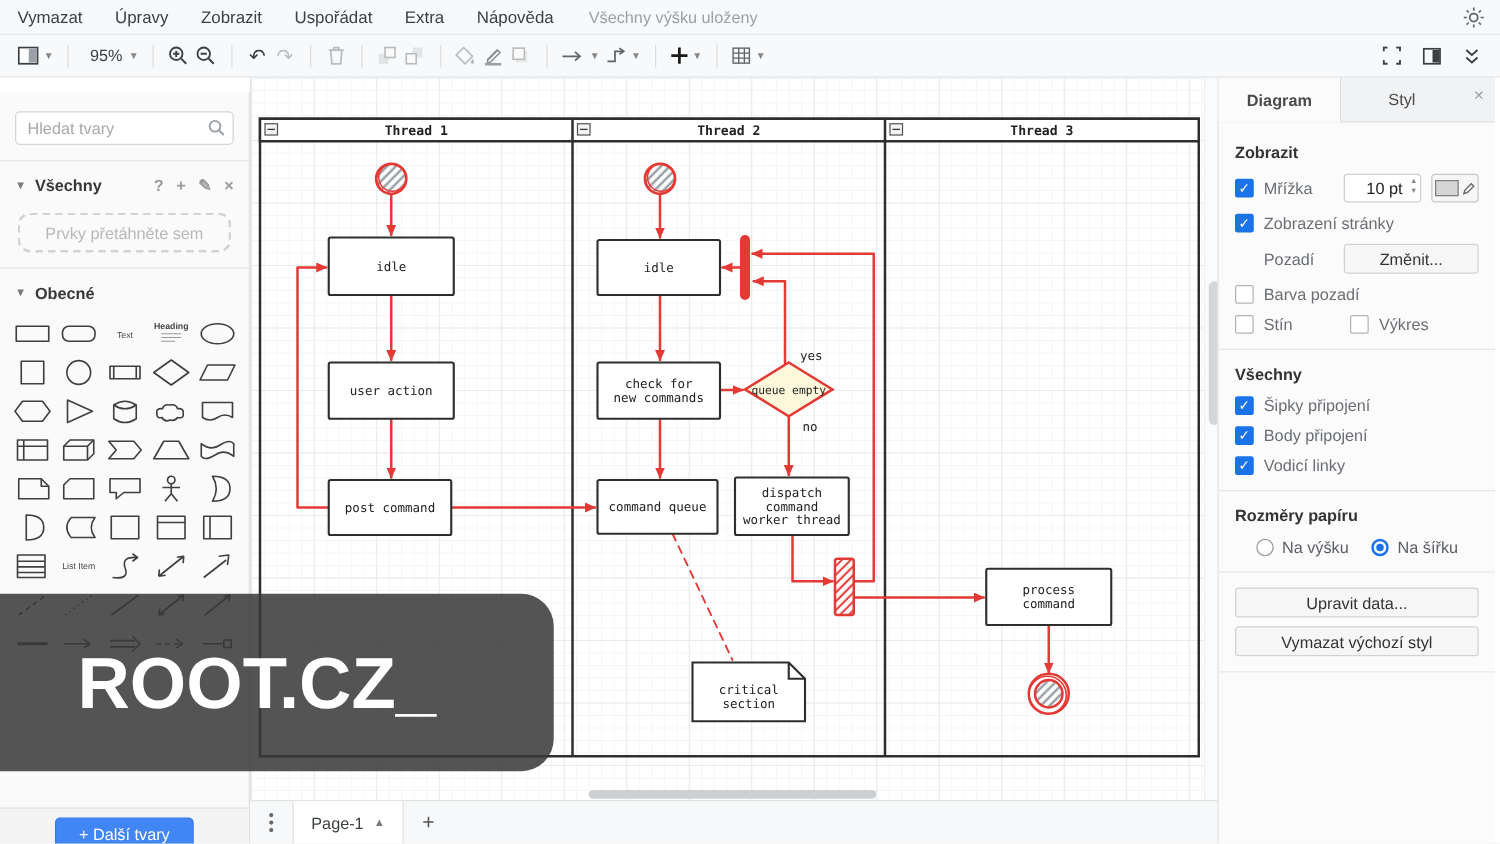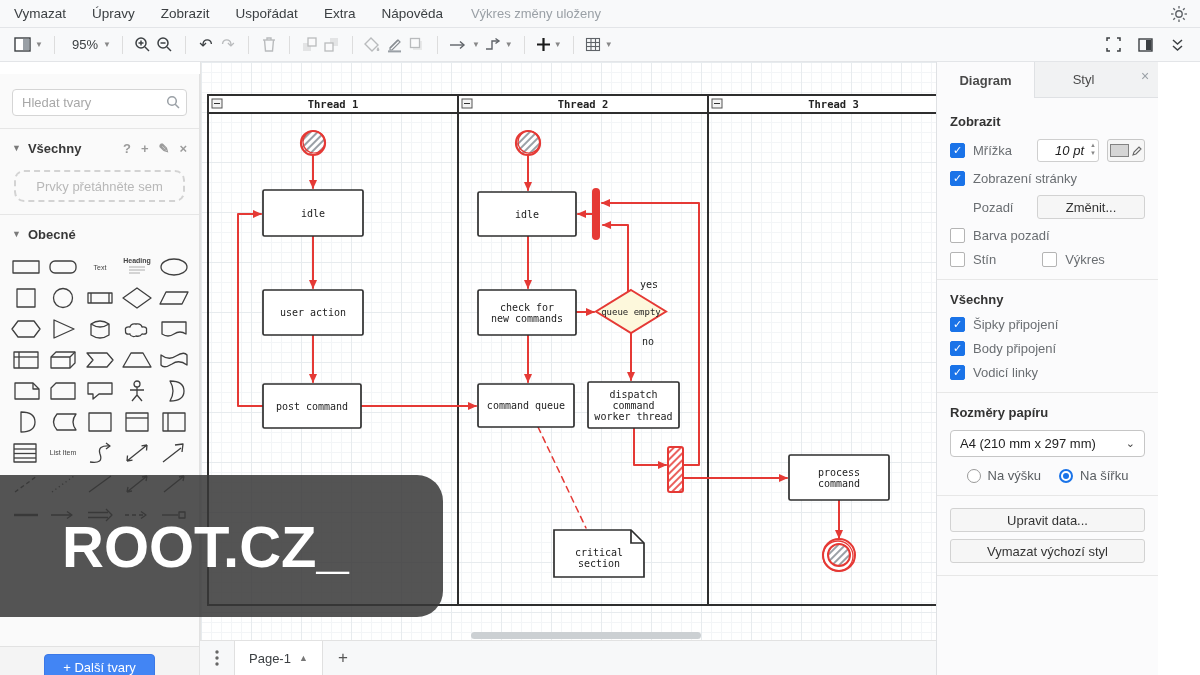--- a/index.html
+++ b/index.html
@@ -64,37 +64,37 @@
   
   .canvas-footer { position:absolute; left:200px; top:640px; width:778px; height:35px; background:#f7f8f9;
     border-top:1px solid #e2e2e2; display:flex; align-items:stretch; }
   .dots { width:34px; display:flex; align-items:center; justify-content:center; color:#666; font-size:14px; letter-spacing:0; }
   .page-tab { background:#fff; border-left:1px solid #e0e0e0; border-right:1px solid #e0e0e0;
     display:flex; align-items:center; padding:0 14px; font-size:13px; color:#3c4043; gap:8px; }
   .page-tab .chev { font-size:9px; color:#777; }
   .add-page { width:40px; display:flex; align-items:center; justify-content:center; color:#555; font-size:17px; }
 
   
-  .panel { position:absolute; left:936px; top:62px; width:222px; height:613px; background:#fbfbfc;
+  .panel { position:absolute; left:974px; top:62px; width:222px; height:613px; background:#fbfbfc;
     border-left:1px solid #dfe1e4; font-size:13px; color:#3c4043; z-index:15; }
   .panel-tabs { display:flex; height:36px; background:#f1f2f3; border-bottom:1px solid #dfe1e4; }
   .panel-tab { flex:1; display:flex; align-items:center; justify-content:center; color:#4a4a4a; }
   .panel-tab.active { background:#fbfbfc; font-weight:bold; border-right:1px solid #dfe1e4; margin-bottom:-1px; }
   .panel-close { width:26px; display:flex; align-items:flex-start; justify-content:center; color:#9aa0a6; font-size:14px; padding-top:6px; }
   .panel-body { padding:12px 13px 0 13px; }
   .p-head { font-weight:bold; font-size:13px; color:#333; margin:4px 0 10px 0; }
   .p-row { display:flex; align-items:center; margin-bottom:9px; gap:8px; }
   .cbx { width:15px; height:15px; border:1px solid #b4b4b4; border-radius:2px; background:#fff; flex:0 0 15px;
     display:flex; align-items:center; justify-content:center; font-size:11px; color:#fff; }
   .cbx.on { background:#1a73e8; border-color:#1a73e8; }
   .cbx.on::after { content:"✓"; }
   .p-label { color:#4a4a4a; }
   .p-label.dim { color:#6a6e72; }
   .num-input { margin-left:auto; width:62px; height:23px; border:1px solid #cfcfcf; border-radius:3px; background:#fff;
-    display:flex; align-items:center; justify-content:flex-end; padding-right:14px; position:relative; font-size:13px; color:#222;font-style:italic; }
+    display:flex; align-items:center; justify-content:flex-end; padding-right:14px; position:relative; font-size:13px; color:#222; }
   .spin { position:absolute; right:2px; top:1px; display:flex; flex-direction:column; font-size:6px; color:#888; line-height:1.4; }
   .swatch-btn { width:38px; height:23px; border:1px solid #c7c7c7; border-radius:3px; background:#f6f6f6;
     display:flex; align-items:center; justify-content:center; gap:3px; }
   .swatch { width:19px; height:13px; background:#d5d5d5; border:1px solid #828282; }
   .btn-gray { display:block; height:24px; background:#f6f6f6; border:1px solid #d2d2d2; border-radius:3px;
     font-size:13px; color:#333; display:flex; align-items:center; justify-content:center; }
   .change-btn { margin-left:auto; width:108px; }
   .full { width:100%; margin-bottom:7px; }
   .p-div { border-top:1px solid #e7e7e7; margin:12px -13px 12px -13px; }
   .selectbox { height:27px; border:1px solid #c6c6c6; border-radius:4px; background:#fff; display:flex;
@@ -118,21 +118,21 @@
 
 <div id="app">
 
   <div class="menubar">
     <span class="menu-item">Vymazat</span>
     <span class="menu-item">Úpravy</span>
     <span class="menu-item">Zobrazit</span>
     <span class="menu-item">Uspořádat</span>
     <span class="menu-item">Extra</span>
     <span class="menu-item">Nápověda</span>
-    <span class="menu-status">Výkres změny uloženy</span>
+    <span class="menu-status">Všechny výšku uloženy</span>
     <span class="sun">
       <svg width="18" height="18" viewBox="0 0 18 18">
           <circle cx="9" cy="9" r="3.2" fill="none" stroke="#5f6368" stroke-width="1.4"></circle>
           <g stroke="#5f6368" stroke-width="1.3">
             <line x1="9" y1="1" x2="9" y2="3.5"></line>
             <line x1="9" y1="14.5" x2="9" y2="17"></line>
             <line x1="1" y1="9" x2="3.5" y2="9"></line>
             <line x1="14.5" y1="9" x2="17" y2="9"></line>
             <line x1="3.3" y1="3.3" x2="5" y2="5"></line>
             <line x1="13" y1="13" x2="14.7" y2="14.7"></line>
@@ -746,24 +746,20 @@
       <div class="p-row">
         <span class="cbx on"></span>
         <span class="p-label dim">Body připojení</span>
       </div>
       <div class="p-row">
         <span class="cbx on"></span>
         <span class="p-label dim">Vodicí linky</span>
       </div>
       <div class="p-div"></div>
       <div class="p-head">Rozměry papíru</div>
-      <div class="selectbox">
-        <span>A4 (210 mm x 297 mm)</span>
-        <span class="chev">⌄</span>
-      </div>
       <div class="radio-row">
         <span class="radio-item">
           <span class="radio"></span>
           <span>Na výšku</span>
         </span>
         <span class="radio-item">
           <span class="radio on"></span>
           <span>Na šířku</span>
         </span>
       </div>

